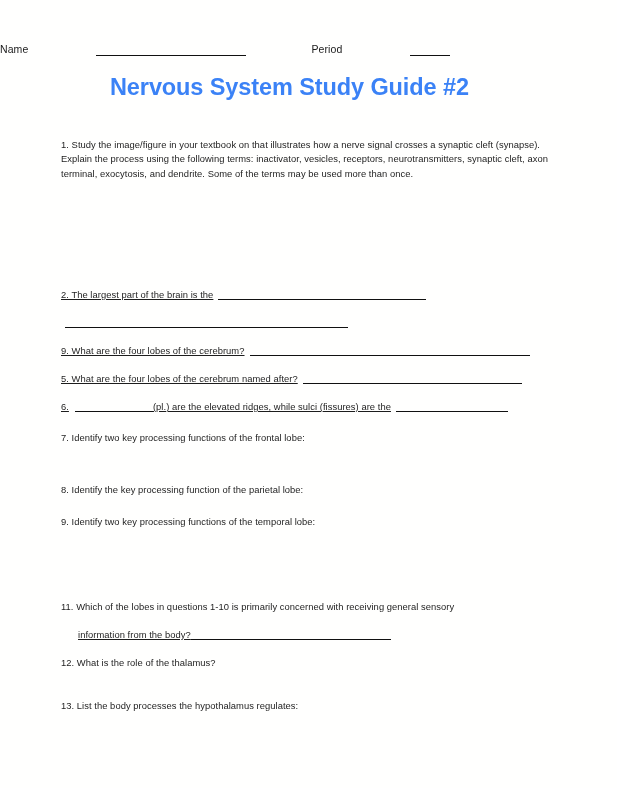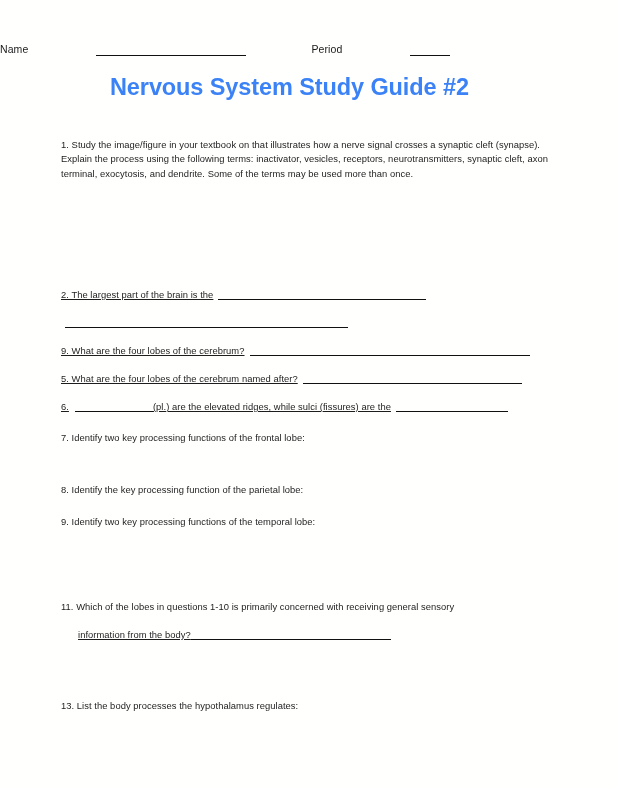--- a/index.html
+++ b/index.html
@@ -145,16 +145,17 @@
 
   <div class="q-block" style="top:515px;">9. Identify two key processing functions of the temporal lobe:</div>
 
 
   <div class="q-block" style="top:600px;">11. Which of the lobes in questions 1-10 is primarily concerned with receiving general sensory</div>
   <div class="q-block q-line indent" style="top:628px;">
     <span class="q-text">information from the body?</span>
     <span class="fill" style="width:200px; margin-left:0px;"></span>
   </div>
 
+  <div class="q-block" style="top:656px;">12. What is the role of the thalamus?</div>
 
   <div class="q-block" style="top:699px;">13. List the body processes the hypothalamus regulates:</div>
 
 </div>
 
 </body></html>

